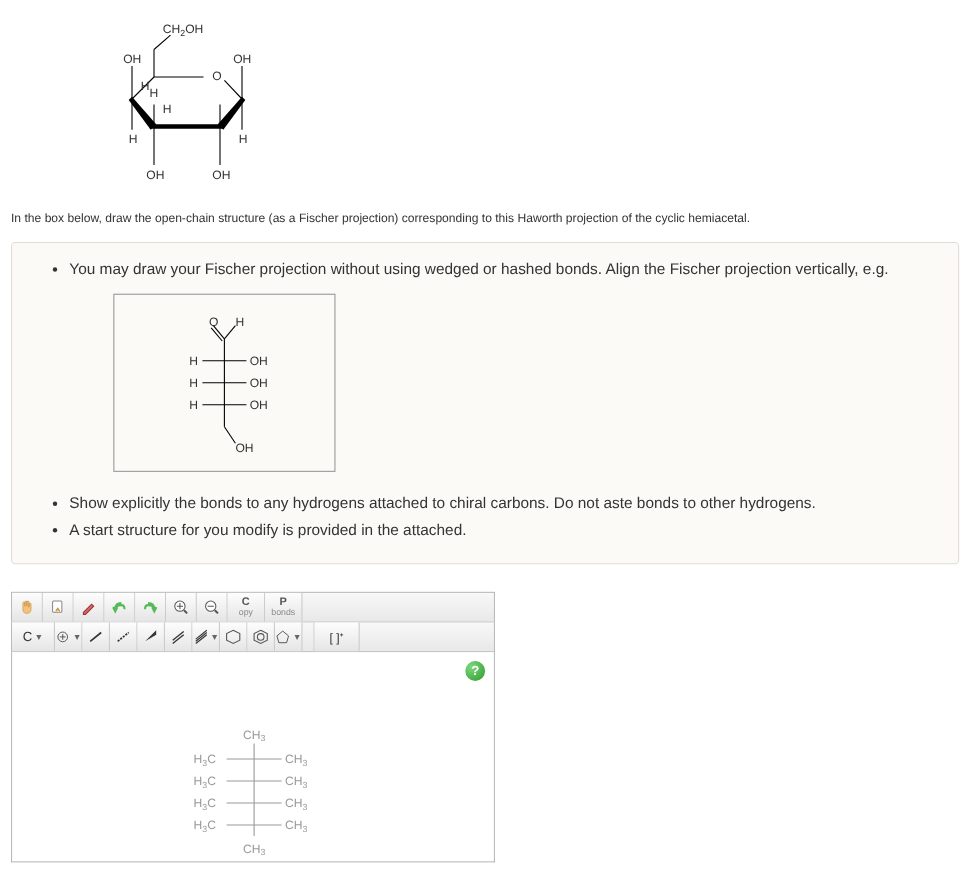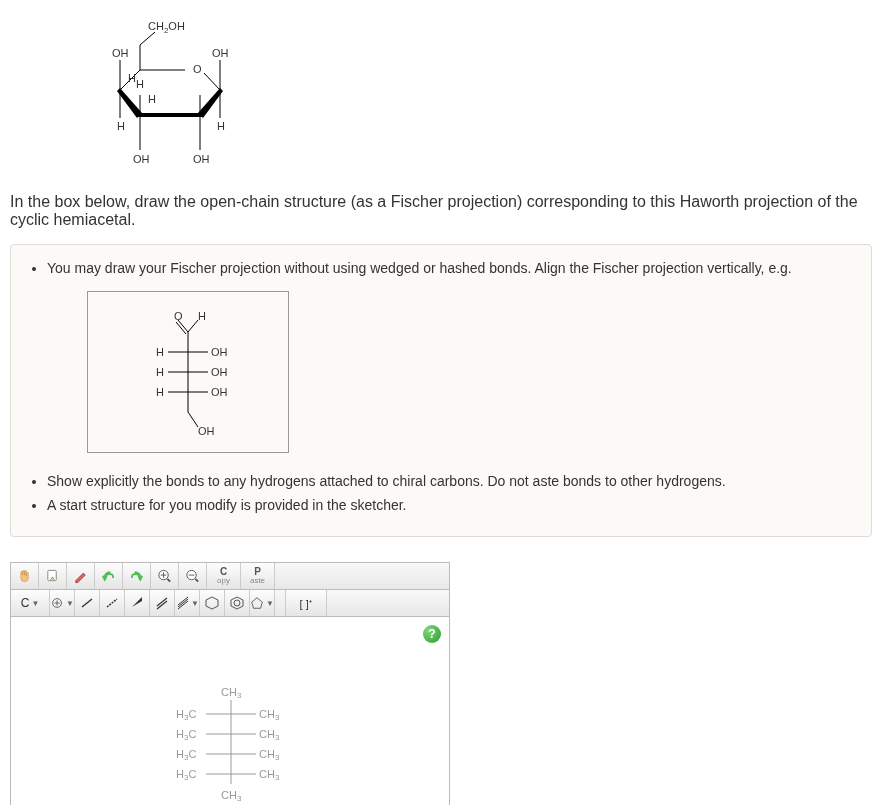--- a/index.html
+++ b/index.html
@@ -14,27 +14,27 @@
   .haworth-container {
     margin-left: 80px;
     margin-bottom: 10px;
   }
   .haworth-svg {
     width: 160px;
     height: 170px;
   }
   .question-text {
     margin: 10px 0 15px 0;
-    font-size: 16px;
+    font-size: 11px;
   }
   .instruction-box {
     background: #fcfaf7;
     border: 1px solid #e0dcd5;
     border-radius: 4px;
-    padding: 15px 16px;
+    padding: 15px 32px;
     margin-bottom: 25px;
   }
   .instruction-box ul {
     margin: 0;
     padding-left: 20px;
   }
   .instruction-box li {
     margin-bottom: 8px;
     font-size: 14px;
   }
@@ -221,21 +221,21 @@
       <line x1="30" y1="90" x2="70" y2="90" stroke="#000" stroke-width="1"></line>
       <text x="18" y="94" class="chem-text">H</text>
       <text x="73" y="94" class="chem-text">OH</text>
 
       <line x1="50" y1="110" x2="60" y2="125" stroke="#000" stroke-width="1"></line>
       <text x="60" y="133" class="chem-text">OH</text>
     </svg>
   </div>
   <ul>
     <li>Show explicitly the bonds to any hydrogens attached to chiral carbons. Do not aste bonds to other hydrogens.</li>
-    <li>A start structure for you modify is provided in the sketcher.</li>
+    <li>A start structure for you modify is provided in the attached.</li>
   </ul>
 </div>
 
 <div class="sketcher-container">
   <div class="toolbar">
     <button class="toolbar-btn">
       <svg width="16" height="16" viewBox="0 0 16 16">
           <path d="M4 8 L4 4 Q4 3 5 3 Q6 3 6 4 L6 7 L6 3 Q6 2 7 2 Q8 2 8 3 L8 7 L8 3 Q8 2 9 2 Q10 2 10 3 L10 8 L10 5 Q10 4 11 4 Q12 4 12 5 L12 10 Q12 14 8 14 Q4 14 4 10 Z" fill="#f4c27a" stroke="#b8863b" stroke-width="0.5"></path>
         </svg>
     </button>
@@ -274,21 +274,21 @@
           <line x1="4" y1="7" x2="10" y2="7" stroke="#555"></line>
           <line x1="11" y1="11" x2="14" y2="14" stroke="#555" stroke-width="2"></line>
         </svg>
     </button>
     <button class="toolbar-btn wide">
       <span style="font-weight:bold">C</span>
       <span class="sub">opy</span>
     </button>
     <button class="toolbar-btn wide">
       <span style="font-weight:bold">P</span>
-      <span class="sub">aste</span>
+      <span class="sub">bonds</span>
     </button>
   </div>
   <div class="toolbar2">
     <div class="tb2-item" style="width:30px;">
       <span>C</span>
         <span class="drop-arrow">▼</span>
     </div>
     <div class="tb2-item sq">
       <svg width="16" height="16" viewBox="0 0 16 16">
           <circle cx="8" cy="8" r="5" fill="none" stroke="#555"></circle>

